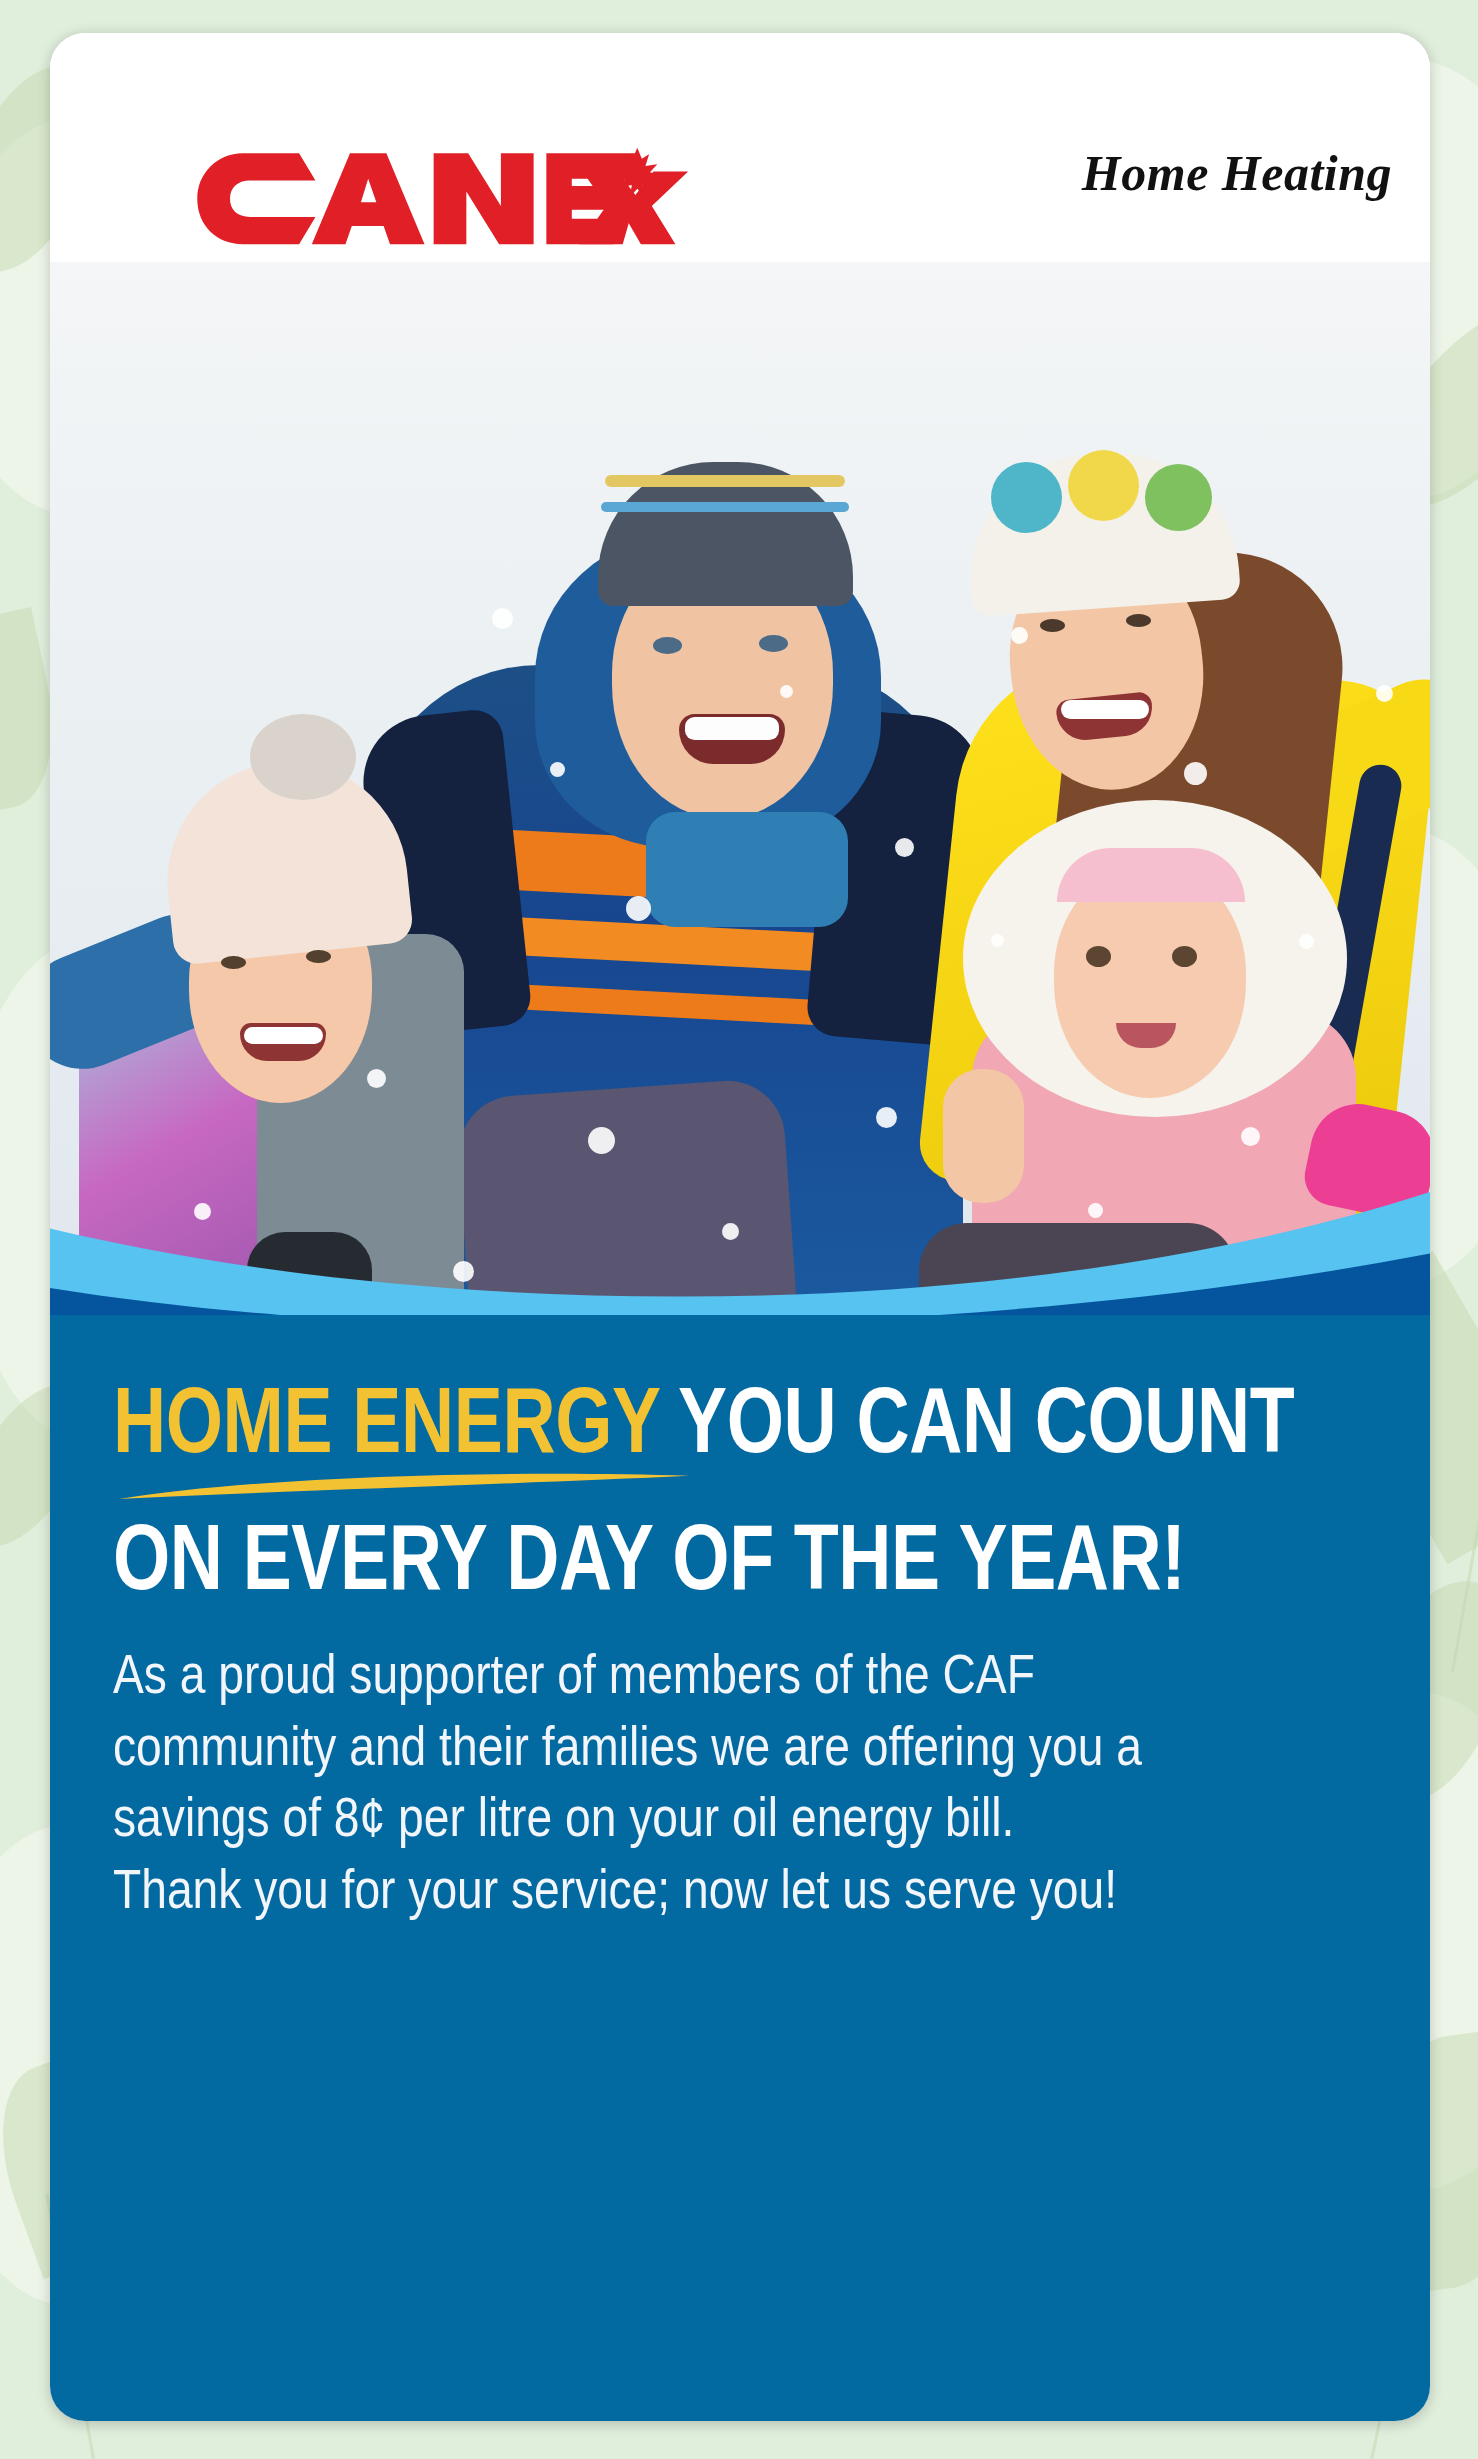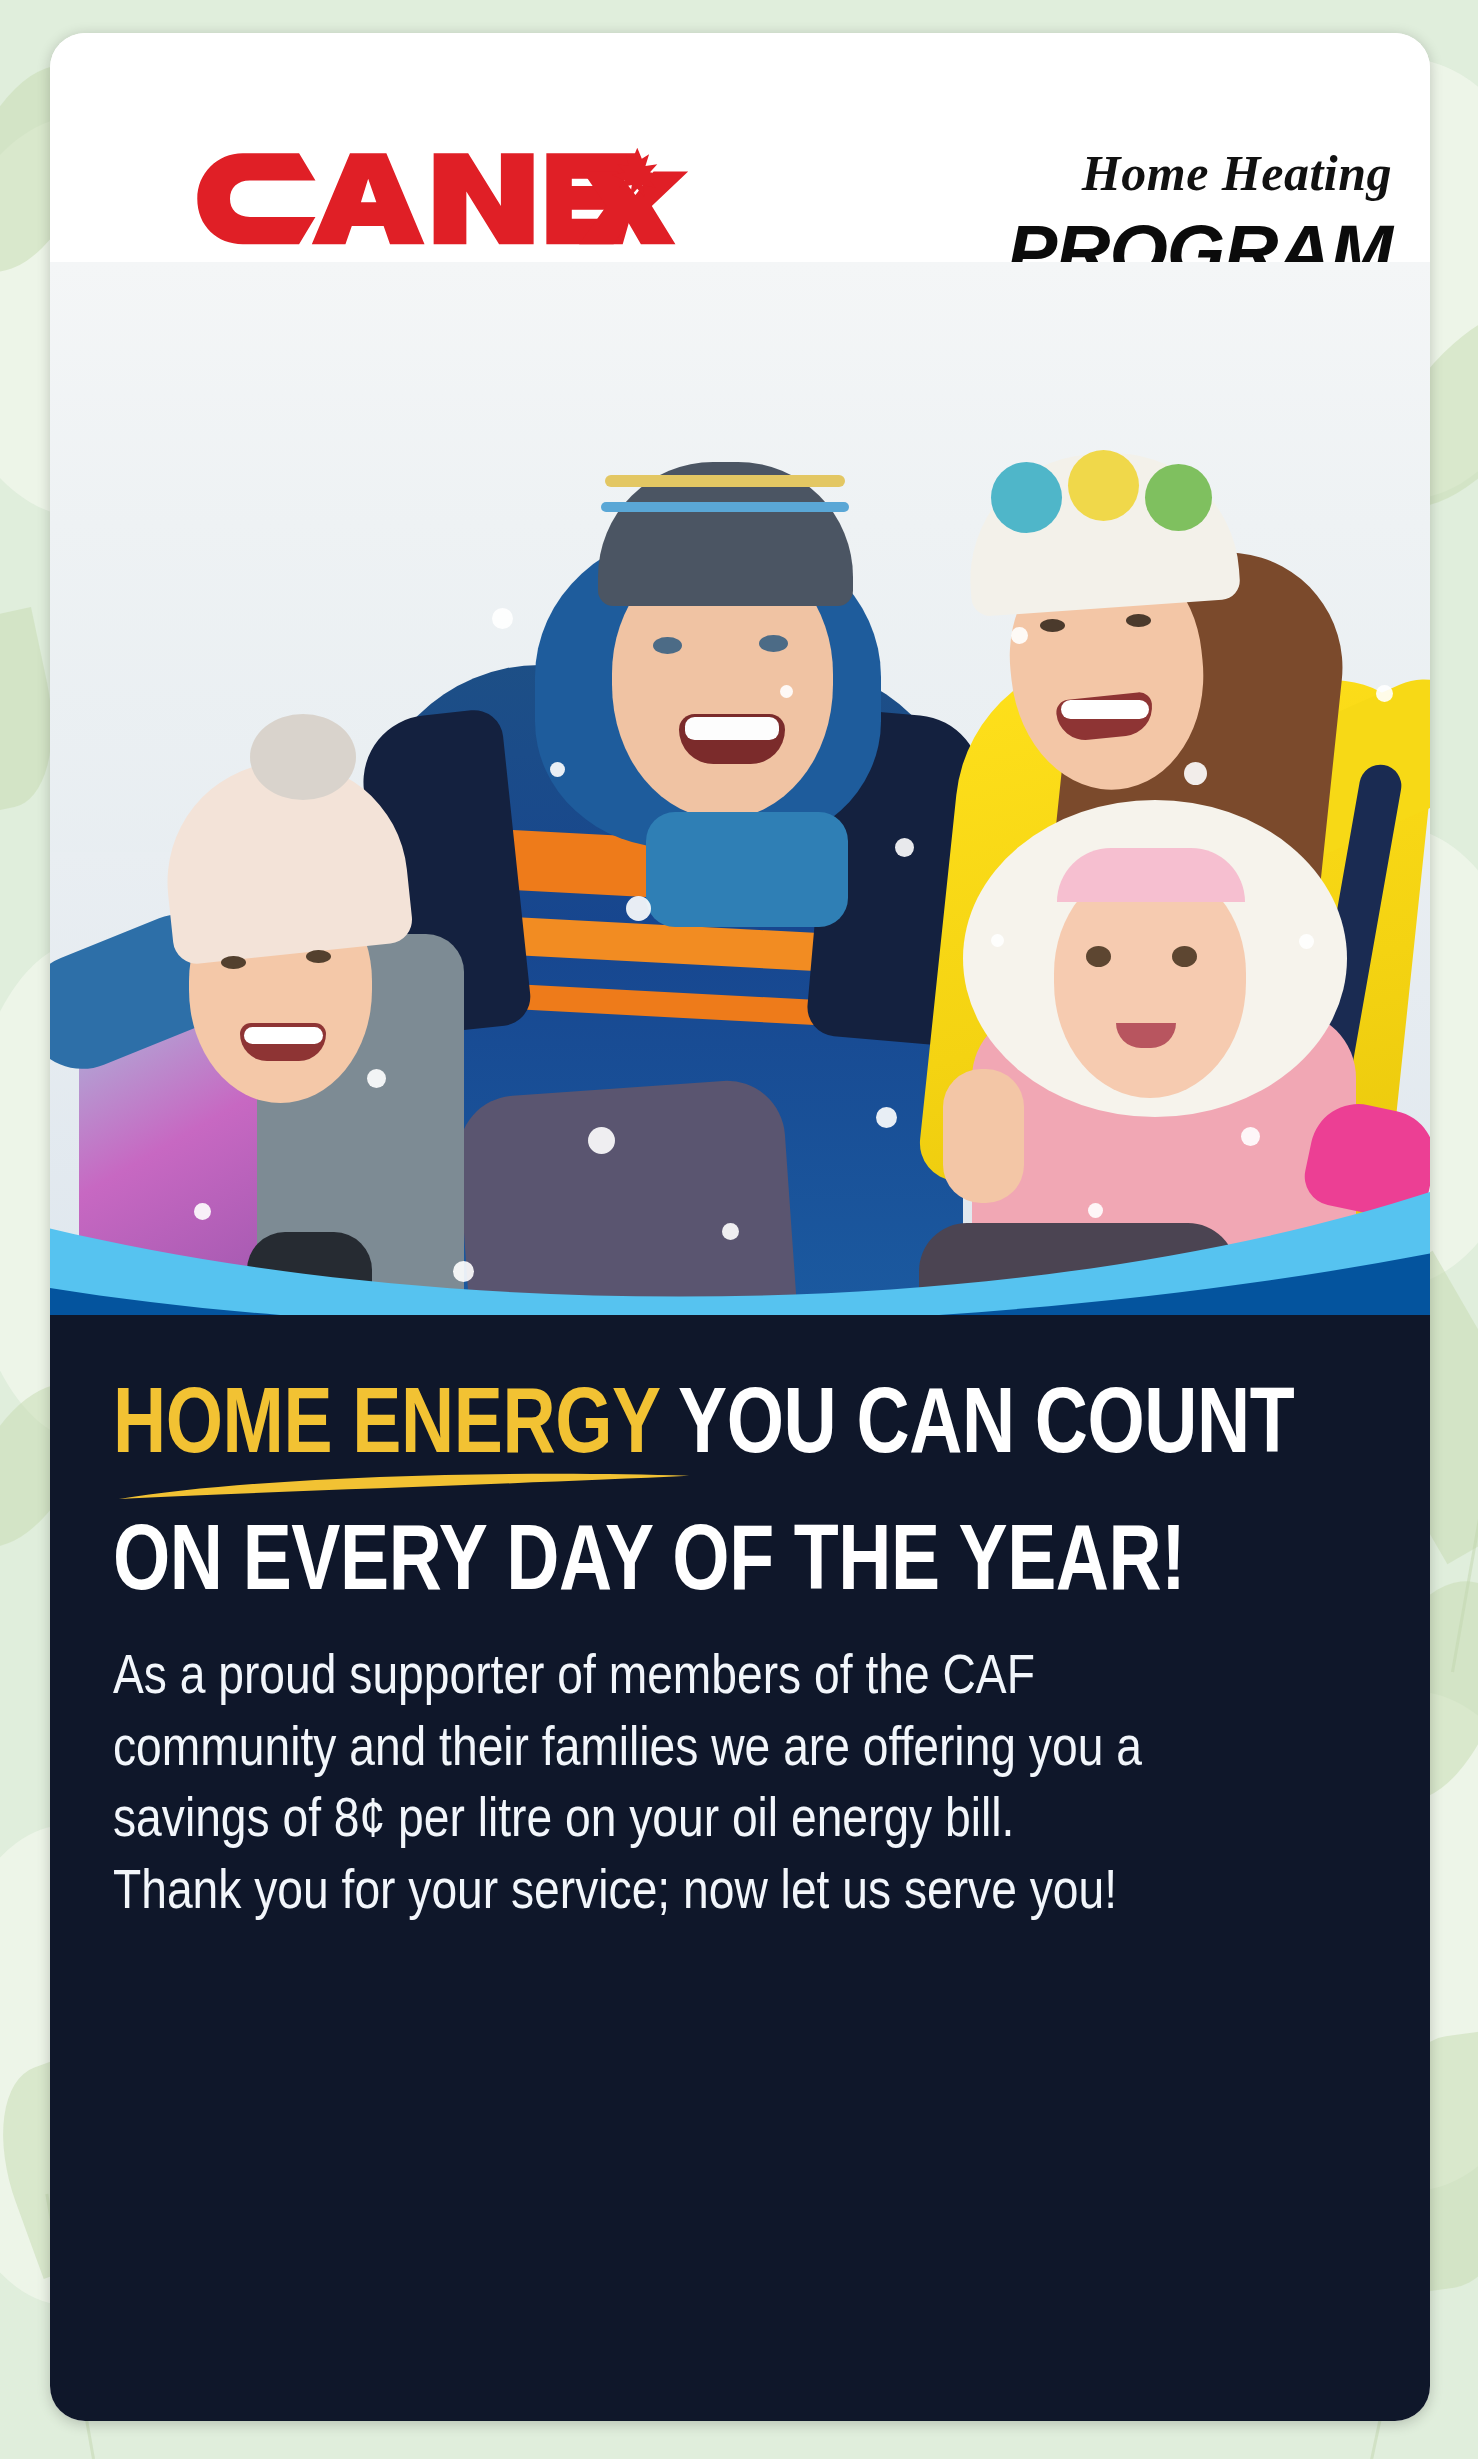--- a/index.html
+++ b/index.html
@@ -129,21 +129,21 @@
     bottom:0;
     height:144px;
     overflow:hidden;
     pointer-events:none;
   }
   .wave svg { display:block; width:100%; height:100%; }
 
   
   .panel {
     position:relative;
-    background:#0f172a;
+    background:#0369a1;
     padding:61px 63px 0 63px;
     height:1107px;
   }
 
   .headline {
     font-family:"Liberation Sans Narrow","Liberation Sans", sans-serif;
     font-weight:bold;
     font-size:92px;
     line-height:.96;
     letter-spacing:-0.5px;
@@ -239,21 +239,20 @@
 
             <path d="M470 28 H508 L528 54 L548 28 H586 L546 66 L572 108 H534 L520 84 L504 108 H466 L496 66 Z" transform="translate(-38,0)"></path>
 
             <path d="M492 2 L497 14 L505 9 L501 22 L514 20 L506 29 L520 32 L506 38 L512 46 L498 43 L500 56 L492 47 L484 56 L486 43 L472 46 L478 38 L464 32 L478 29 L470 20 L483 22 L479 9 L487 14 Z"></path>
           </g>
         </svg>
       </div>
 
       <div class="program">
         <span class="hh">Home Heating</span>
-        <span class="pg">PROGRAM</span>
       </div>
     </div>
 
     <div class="hero">
       <div class="hero-scene">
         <div class="sky"></div>
         <div class="ground"></div>
 
         <div class="fig" style="left:317px; top:403px; width:596px; height:653px; background:linear-gradient(180deg,#1d4f86 0%,#17468f 40%,#1b5aa0 100%); border-radius:173px 173px 38px 38px;"></div>
 

